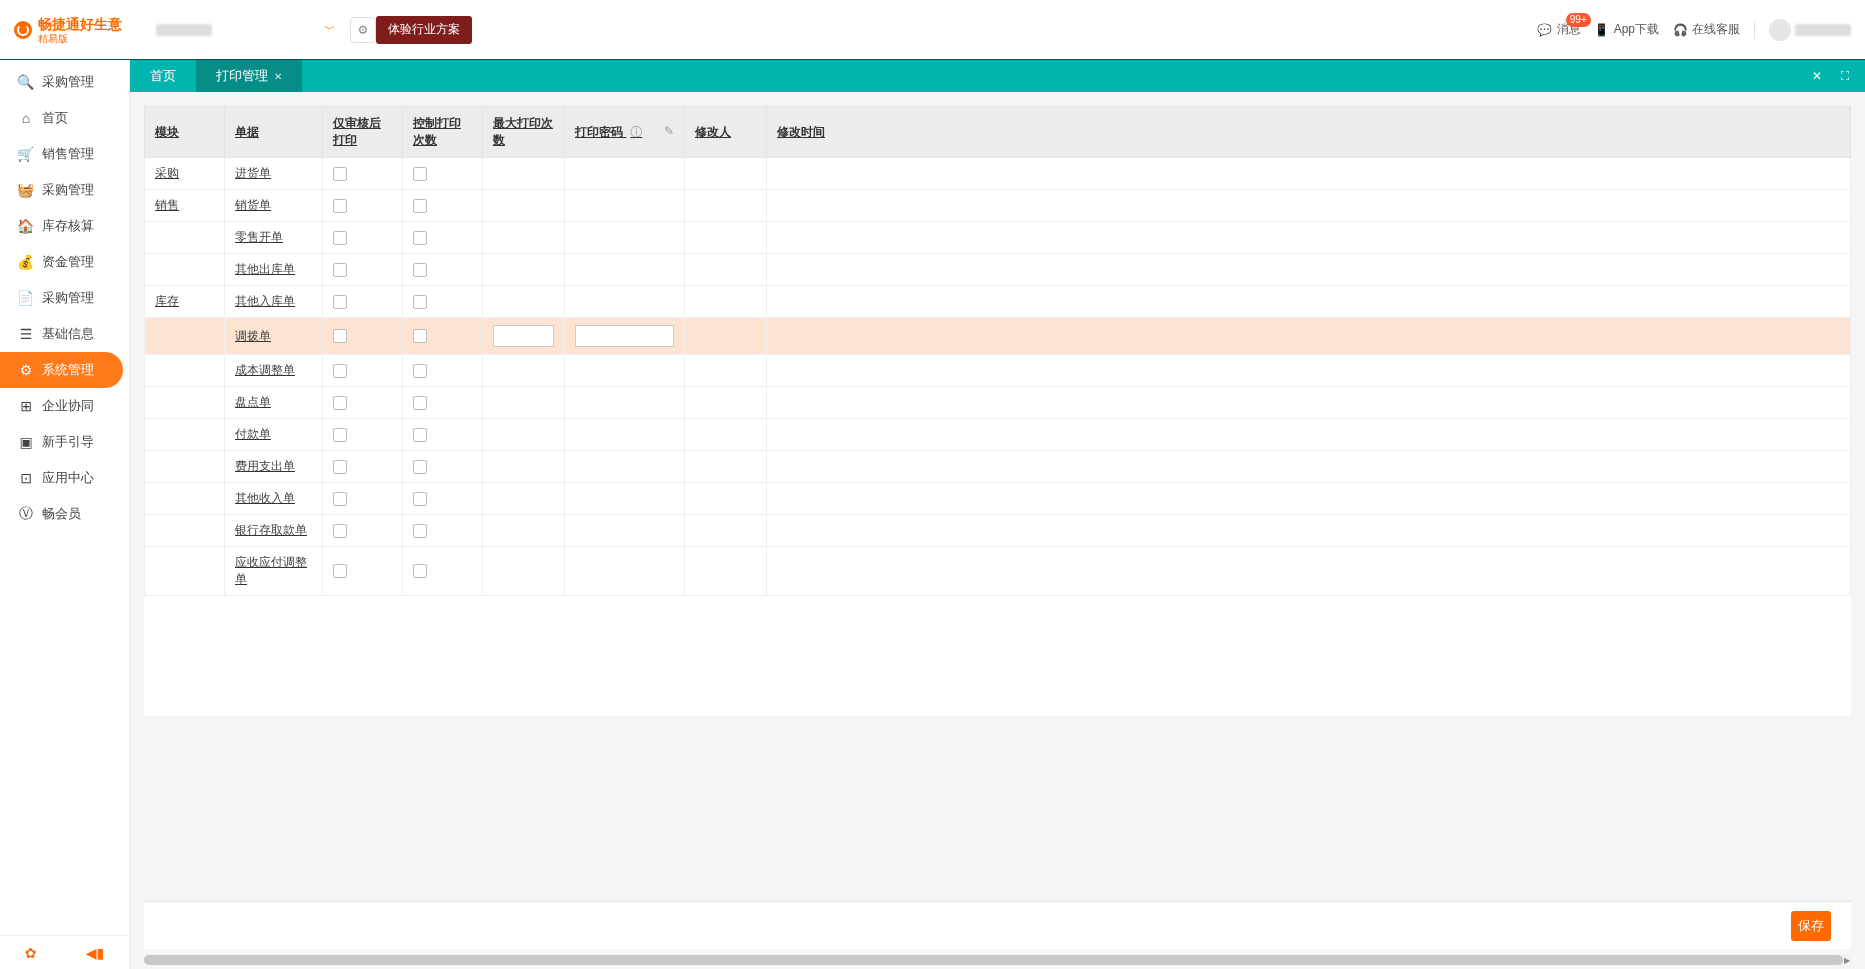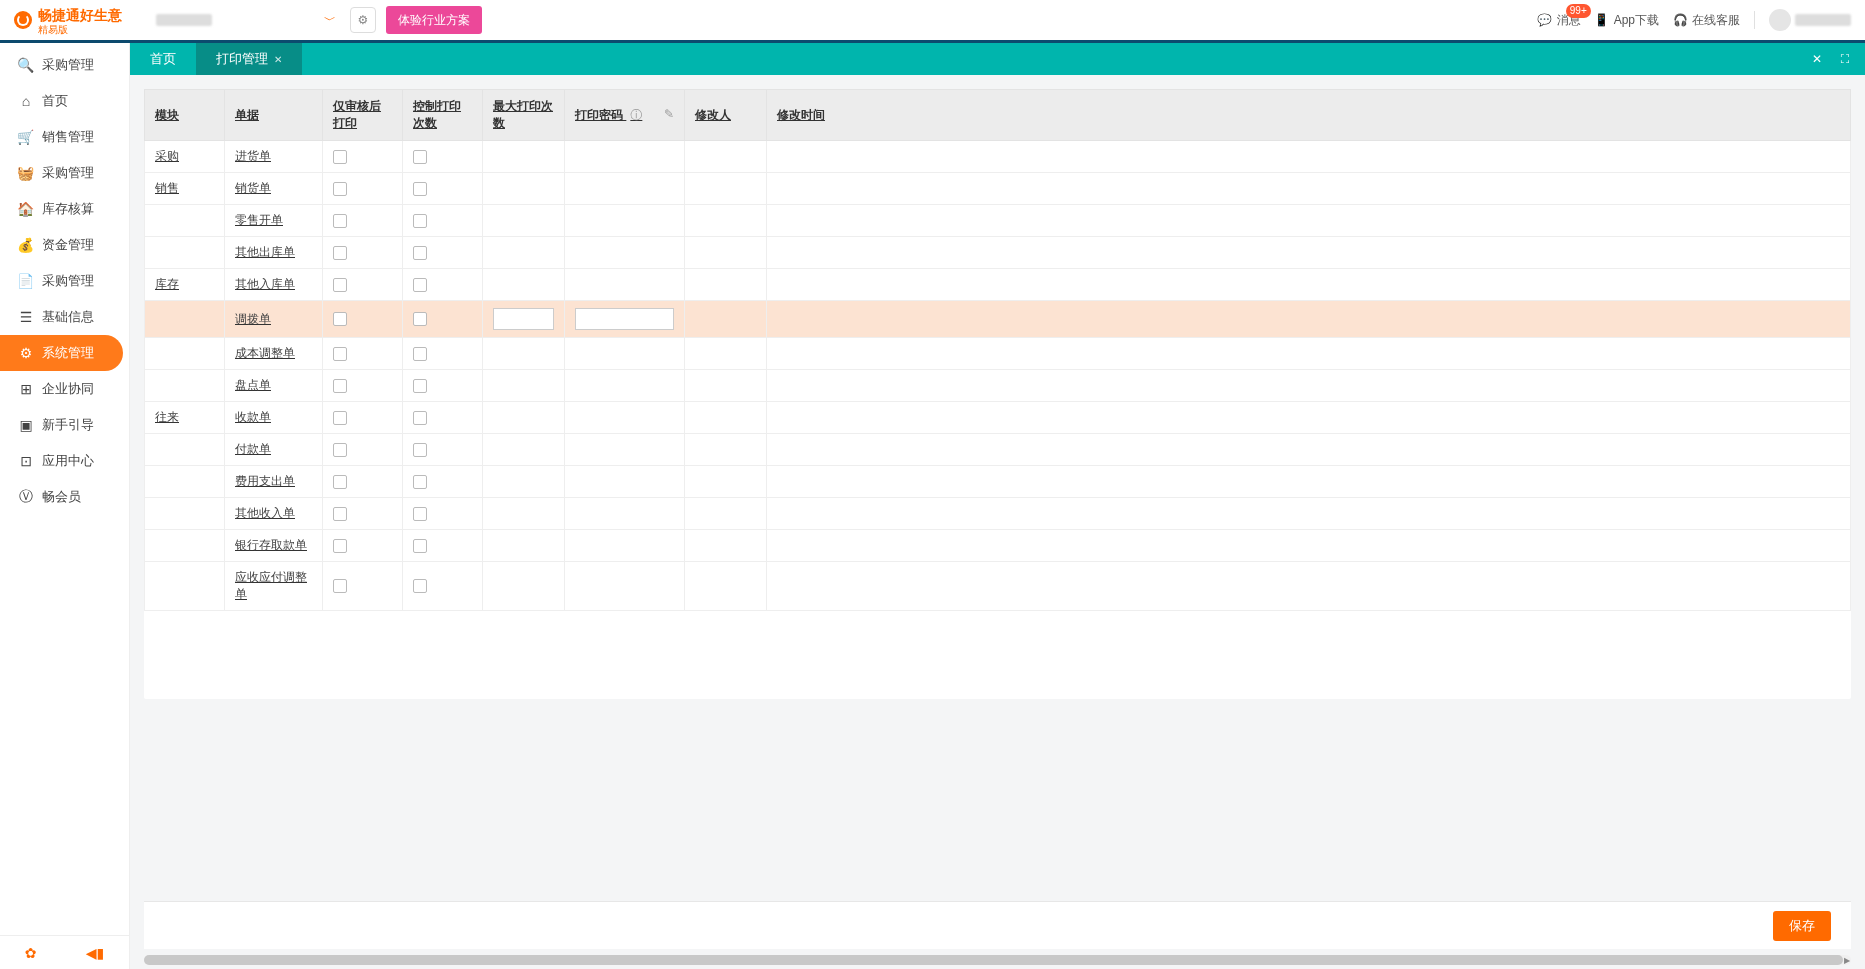--- a/index.html
+++ b/index.html
@@ -1,26 +1,26 @@
 <!DOCTYPE html>
 <html><head>
 <meta charset="utf-8">
 <style>
 * { box-sizing: border-box; margin: 0; padding: 0; }
 body { font-family: -apple-system, "Microsoft YaHei", Arial, sans-serif; font-size: 12px; color: #333; background: #fff; overflow: hidden; }
 .app { display: flex; flex-direction: column; height: 969px; width: 1865px; }
-.topbar { height: 43px; display: flex; align-items: center; border-bottom: 3px solid #0c4a6e; padding: 0 14px; }
+.topbar { height: 60px; display: flex; align-items: center; border-bottom: 1px solid #0c4a6e; padding: 0 14px; }
 .logo-area { width: 130px; display: flex; align-items: center; gap: 6px; font-size: 14px; color: #ff6a00; font-weight: 600; }
 .logo-area .logo-mark { width: 18px; height: 18px; border-radius: 50%; background: #ff6a00; position: relative; }
 .logo-area .logo-mark::after { content: ""; position: absolute; inset: 3px; border: 2px solid #fff; border-radius: 50%; border-top-color: transparent; }
 .logo-area .sub { font-size: 10px; color: #ff6a00; display: block; line-height: .9; font-weight: 400; }
 .org-select { margin-left: 4px; height: 26px; min-width: 196px; border: none; padding: 0 8px; color: #888; display: flex; align-items: center; justify-content: space-between; cursor: pointer; }
 .org-select .chev { color: #ff6a00; font-size: 12px; }
 .gear-btn { margin-left: 6px; width: 26px; height: 26px; border: 1px solid #ddd; border-radius: 4px; display: flex; align-items: center; justify-content: center; color: #888; cursor: pointer; }
-.primary-btn { margin-left: 10px; height: 28px; padding: 0 12px; background: #ec4899; color: #fff; border-radius: 3px; border: none; cursor: pointer; font-size: 12px; }
+.primary-btn { height: 28px; padding: 0 12px; background: #7f1d1d; color: #fff; border-radius: 3px; border: none; cursor: pointer; font-size: 12px; }
 .topbar-right { margin-left: auto; display: flex; align-items: center; gap: 14px; color: #555; }
 .top-item { display: flex; align-items: center; gap: 4px; cursor: pointer; font-size: 12px; position: relative; }
 .badge { position: absolute; top: -8px; right: -10px; background: #ff5630; color: #fff; font-size: 10px; padding: 0 4px; border-radius: 8px; line-height: 14px; }
 .divider { width: 1px; height: 18px; background: #e0e0e0; }
 .avatar { width: 22px; height: 22px; border-radius: 50%; background: #e5e5e5; }
 .user-blur { width: 56px; height: 12px; background: #ddd; border-radius: 2px; filter: blur(1px); }
 .body { flex: 1; display: flex; min-height: 0; }
 .sidebar { width: 130px; background: #fff; border-right: 1px solid #eee; display: flex; flex-direction: column; }
 .sidebar-list { flex: 1; overflow-y: auto; padding-top: 4px; }
 .side-item { height: 36px; display: flex; align-items: center; gap: 8px; padding: 0 18px; color: #444; cursor: pointer; font-size: 13px; }
@@ -39,21 +39,21 @@
 .panel { background: #fff; min-height: 610px; border-radius: 2px; padding: 0; }
 .tbl { width: 100%; border-collapse: collapse; table-layout: fixed; }
 .tbl th { background: #ececec; border: 1px solid #e3e3e3; padding: 8px 10px; text-align: left; font-weight: 600; font-size: 12px; color: #333; }
 .tbl td { border: 1px solid #eee; padding: 7px 10px; font-size: 12px; color: #444; height: 32px; }
 .tbl tr.highlight td { background: #fce3d2; }
 .tbl tr.highlight td input.cell-input { border: 1px solid #ccc; background: #fff; height: 22px; width: 100%; padding: 0 4px; font-size: 12px; }
 .chk { appearance: none; width: 14px; height: 14px; border: 1px solid #bbb; border-radius: 2px; background: #fff; cursor: pointer; display: inline-block; vertical-align: middle; }
 .th-help { color: #999; font-weight: 400; margin-left: 4px; }
 .th-edit { float: right; color: #999; font-weight: 400; }
 .footer { height: 48px; border-top: 1px solid #e7e7e7; background: #fff; display: flex; align-items: center; padding: 0 20px; margin: 0 14px 6px; }
-.save-btn { margin-left: auto; background: #ff6a00; color: #fff; border: none; height: 30px; padding: 0 16px; border-radius: 3px; font-size: 13px; cursor: pointer; }
+.save-btn { margin-left: auto; background: #ff6a00; color: #fff; border: none; height: 30px; padding: 0 7px; border-radius: 3px; font-size: 13px; cursor: pointer; }
 .hscroll { height: 10px; margin: 0 14px 4px; background: #f0f0f0; border-radius: 5px; position: relative; }
 .hscroll .thumb { position: absolute; left: 0; right: 8px; top: 0; bottom: 0; background: #c8c8c8; border-radius: 5px; }
 .hscroll .arrow { position: absolute; right: 0; top: 0; width: 8px; height: 10px; display: flex; align-items: center; justify-content: center; color: #888; font-size: 8px; }
 .col-module{width:80px}.col-doc{width:98px}.col-chk1{width:80px}.col-chk2{width:80px}.col-max{width:82px}.col-pwd{width:120px}.col-mod{width:82px}.col-time{width:auto}
 </style>
 </head>
 <body>
 
 <div class="app">
   <div class="topbar">
@@ -273,30 +273,20 @@
                   <td></td>
                   <td>盘点单</td>
                   <td><input type="checkbox" class="chk" style=""></td>
                   <td><input type="checkbox" class="chk" style=""></td>
                   <td></td>
                   <td></td>
                   <td></td>
                   <td></td>
                 </tr>
                 <tr>
-                  <td>往来</td>
-                  <td>收款单</td>
-                  <td><input type="checkbox" class="chk" style=""></td>
-                  <td><input type="checkbox" class="chk" style=""></td>
-                  <td></td>
-                  <td></td>
-                  <td></td>
-                  <td></td>
-                </tr>
-                <tr>
                   <td></td>
                   <td>付款单</td>
                   <td><input type="checkbox" class="chk" style=""></td>
                   <td><input type="checkbox" class="chk" style=""></td>
                   <td></td>
                   <td></td>
                   <td></td>
                   <td></td>
                 </tr>
                 <tr>

